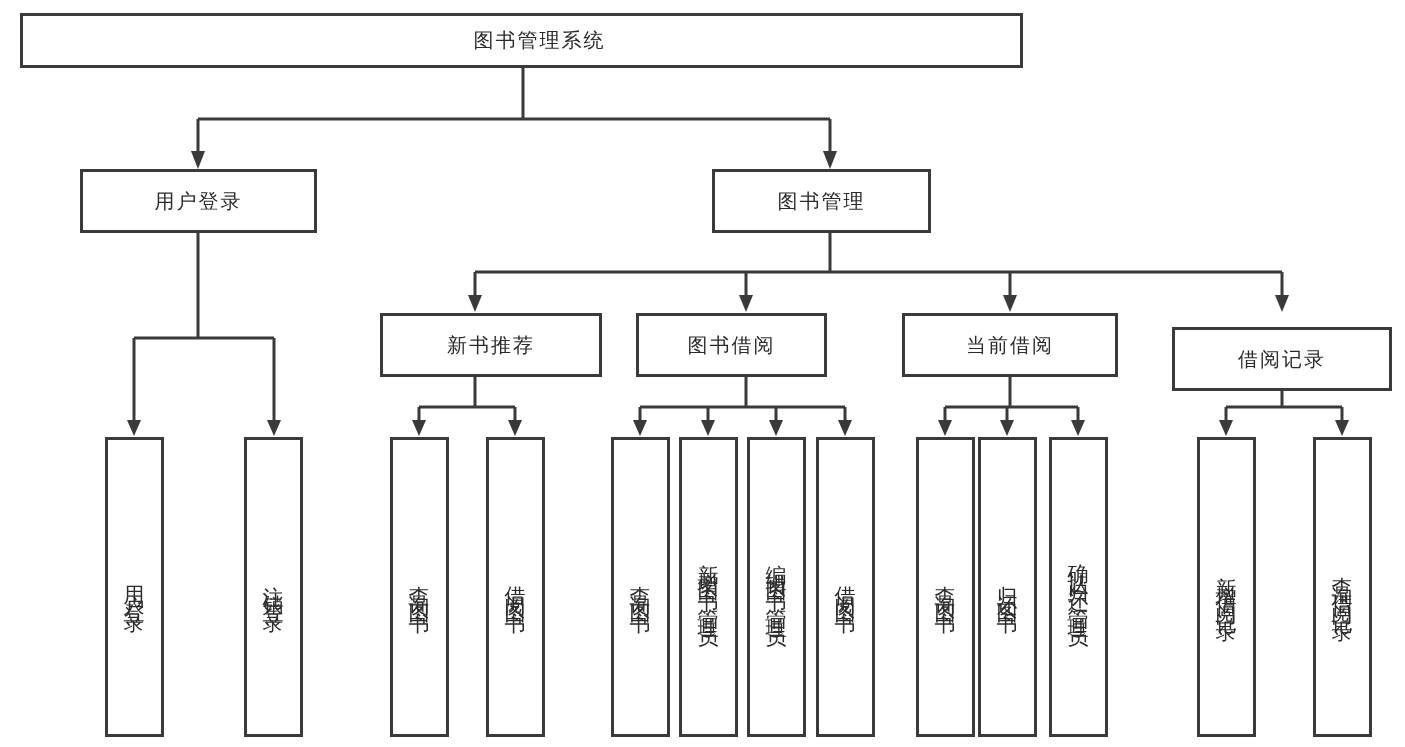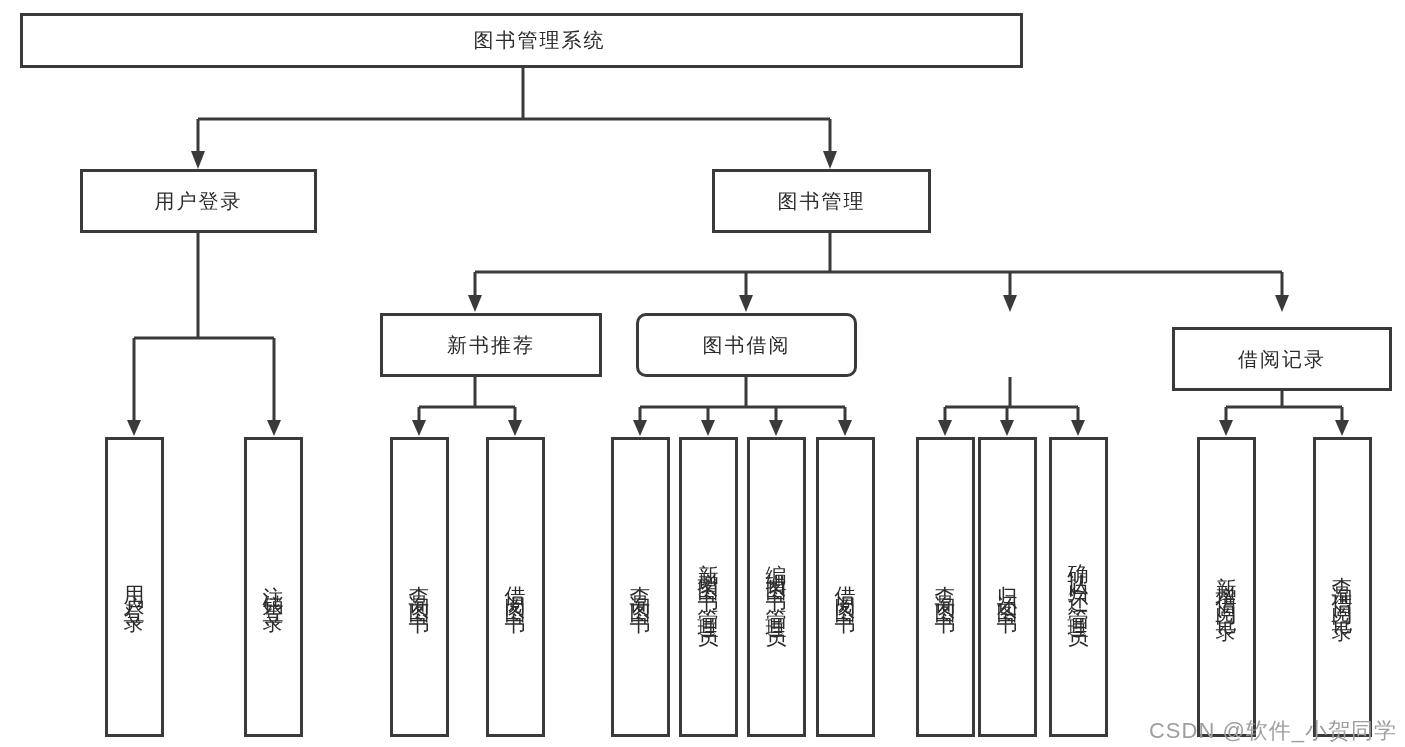--- a/index.html
+++ b/index.html
@@ -37,21 +37,21 @@
     text-orientation:mixed;
     font-size:21px;
     letter-spacing:9px;
     line-height:1;
   }
   
   #n-root{left:20px;top:13px;width:1003px;height:55px;}
   #n-user{left:80px;top:169px;width:237px;height:64px;}
   #n-book{left:712px;top:169px;width:219px;height:64px;}
   #n-new{left:364px;top:313px;width:222px;height:64px;margin-left:16px;}
-  #n-borrow{left:636px;top:313px;width:221px;height:64px;border-radius:10px;}
+  #n-borrow{left:636px;top:313px;width:191px;height:64px;}
   #n-current{left:902px;top:313px;width:216px;height:64px;}
   #n-records{left:1172px;top:327px;width:220px;height:64px;}
   .leaf{top:437px;width:59px;height:300px;}
   #l-u1{left:105px;}
   #l-u2{left:244px;}
   #l-n1{left:390px;}
   #l-n2{left:486px;}
   #l-b1{left:611px;}
   #l-b2{left:679px;}
   #l-b3{left:747px;}
@@ -112,34 +112,34 @@
     <polygon points="1335,420 1349,420 1342,436"></polygon>
   </svg>
 
   <div class="node root-node" id="n-root">图书管理系统</div>
 
   <div class="node h-node" id="n-user">用户登录</div>
   <div class="node h-node" id="n-book">图书管理</div>
 
   <div class="node h-node" id="n-new">新书推荐</div>
   <div class="node h-node" id="n-borrow">图书借阅</div>
+  <div class="node h-node" id="n-current">当前借阅</div>
   <div class="node h-node" id="n-records">借阅记录</div>
 
   <div class="node v-node leaf" id="l-u1">用户登录</div>
   <div class="node v-node leaf" id="l-u2">注销登录</div>
 
   <div class="node v-node leaf" id="l-n1">查询图书</div>
   <div class="node v-node leaf" id="l-n2">借阅图书</div>
 
   <div class="node v-node leaf" id="l-b1">查询图书</div>
   <div class="node v-node leaf" id="l-b2">新增图书（管理员）</div>
   <div class="node v-node leaf" id="l-b3">编辑图书（管理员）</div>
   <div class="node v-node leaf" id="l-b4">借阅图书</div>
 
   <div class="node v-node leaf" id="l-c1">查询图书</div>
   <div class="node v-node leaf" id="l-c2">归还图书</div>
   <div class="node v-node leaf" id="l-c3">确认归还（管理员）</div>
 
   <div class="node v-node leaf" id="l-r1">新增借阅记录</div>
   <div class="node v-node leaf" id="l-r2">查询借阅记录</div>
 
-  <div id="watermark">CSDN @软件_小贺同学</div>
 </div>
 
 </body></html>

